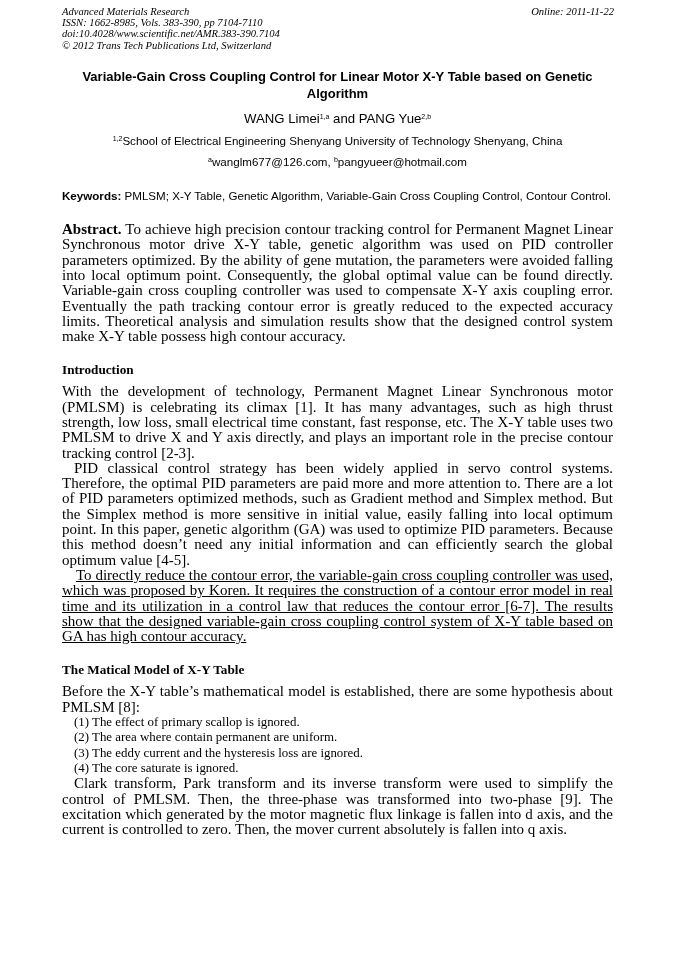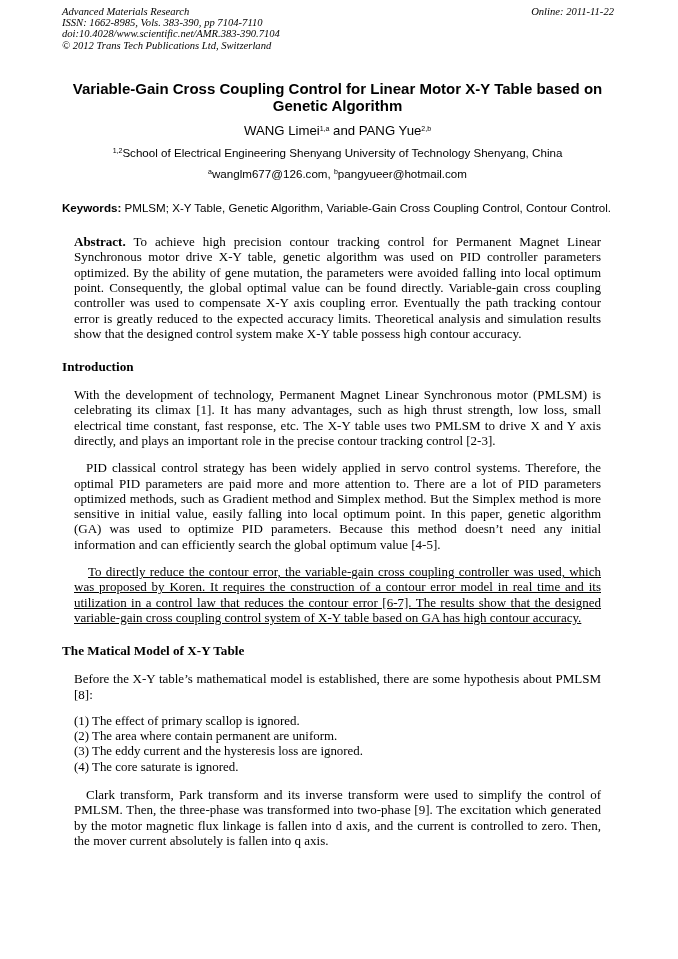--- a/index.html
+++ b/index.html
@@ -27,24 +27,24 @@
       font-style: italic;
       font-size: 10.6px;
       line-height: 11.2px;
     }
     .header .online {
       position: absolute;
       right: -1px;
       top: 0;
     }
     .title {
-      margin-top: 29px;
+      margin-top: 17px;
       font-family: "Liberation Sans", sans-serif;
       font-weight: bold;
-      font-size: 15px;
+      font-size: 13px;
       line-height: 17px;
       text-align: center;
     }
     .authors {
       margin-top: 8px;
       font-family: "Liberation Sans", sans-serif;
       font-size: 13.2px;
       line-height: 17px;
       text-align: center;
     }
@@ -65,24 +65,24 @@
     .keywords {
       margin-top: 19px;
       font-family: "Liberation Sans", sans-serif;
       font-size: 11.6px;
       line-height: 15.2px;
       text-align: justify;
     }
     .keywords b { font-weight: bold; }
     .para {
       font-family: "Liberation Serif", serif;
-      font-size: 13px;
+      font-size: 15px;
       line-height: 15.3px;
       text-align: justify;
-      margin: 12px;
+      margin: 0;
     }
     .abstract { margin-top: 19px; }
     .indent { text-indent: 12px; }
     .indent2 { text-indent: 14px; text-decoration: underline; }
     .list-item {
       font-family: "Liberation Serif", serif;
       font-size: 12.9px;
       line-height: 15.3px;
       text-align: justify;
       text-indent: 12px;

